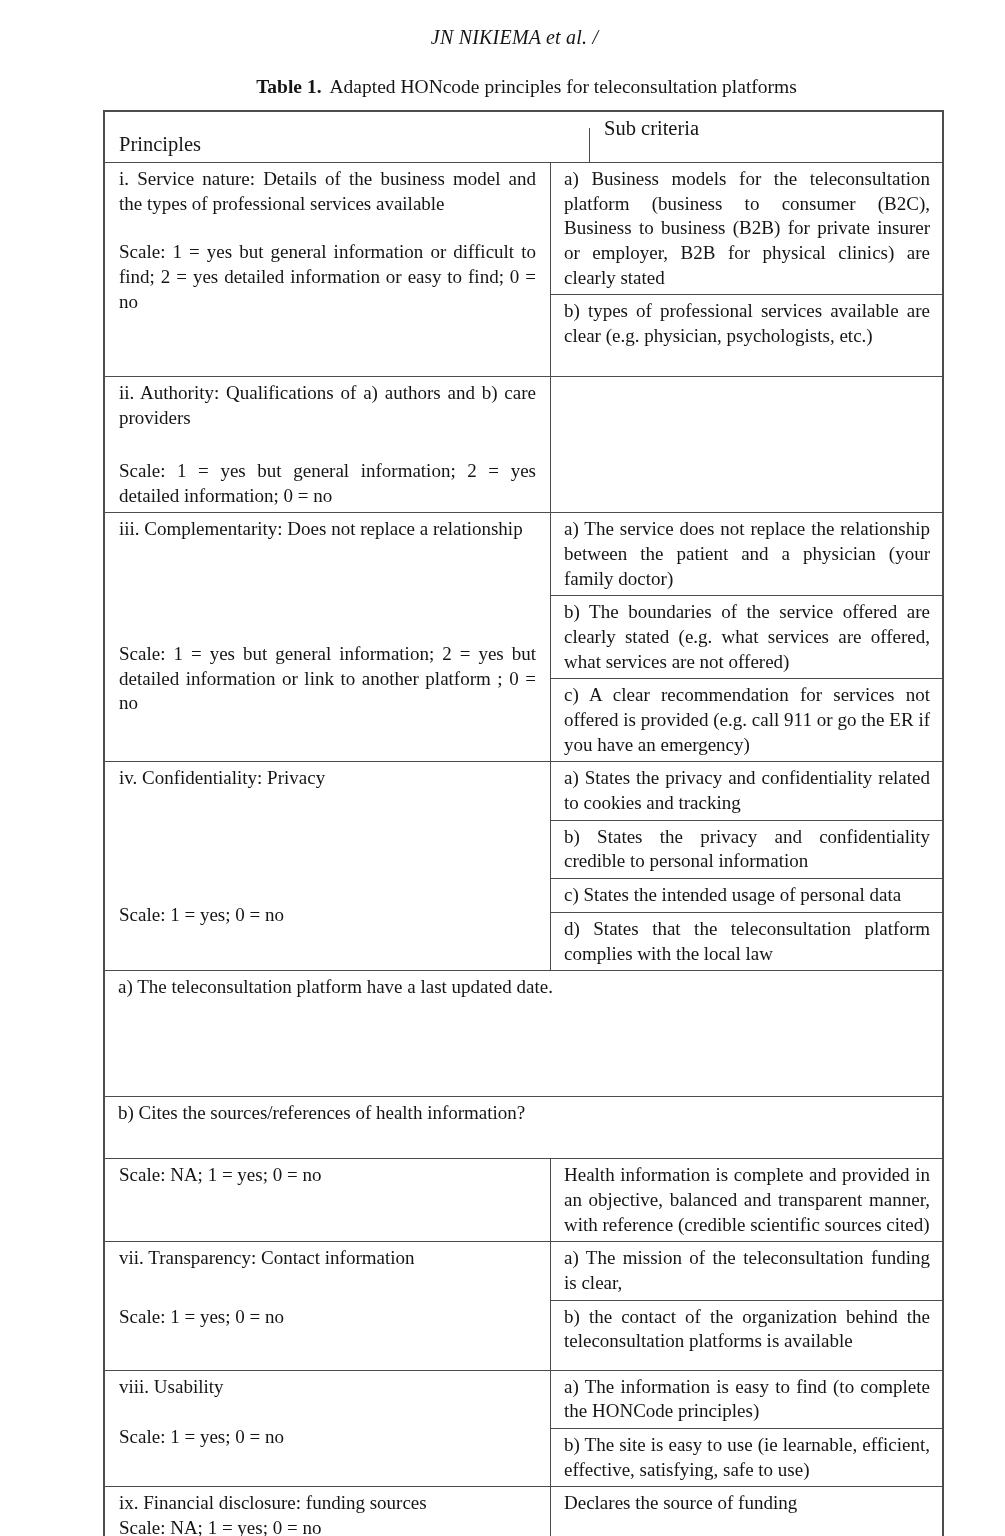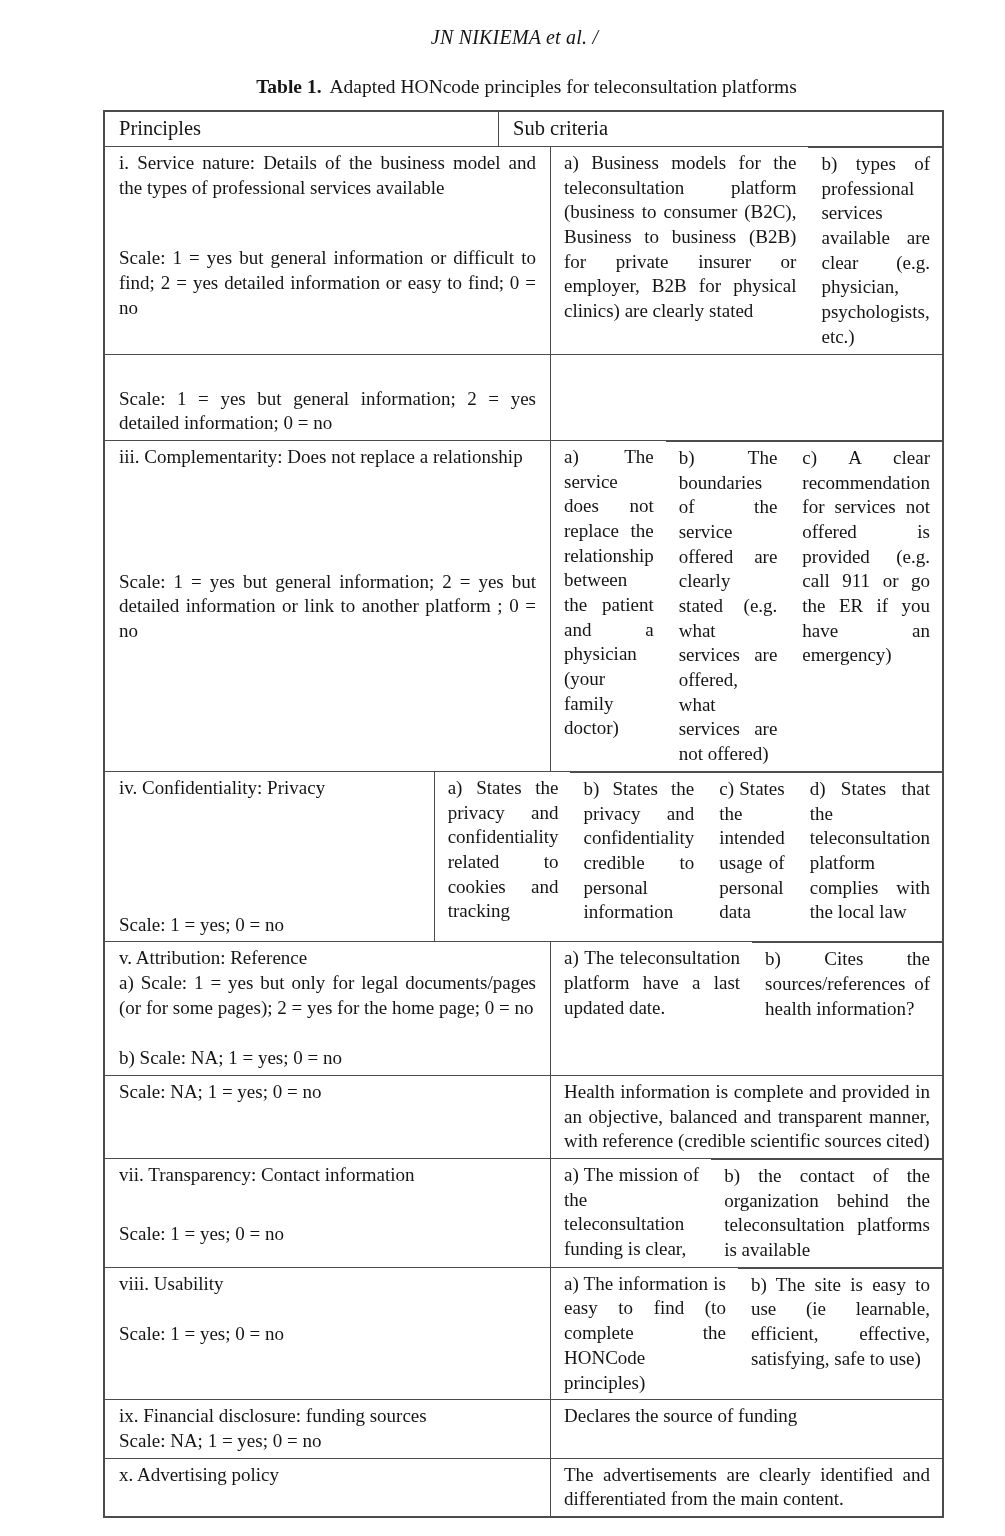--- a/index.html
+++ b/index.html
@@ -43,43 +43,43 @@
     font-size: 19px;
     line-height: 1.3;
   }
 
   .hrow { display: flex; }
   .hcell {
     min-height: 34px;
     padding: 3px 14px 2px 14px;
     font-size: 20.5px;
   }
-  .hcell.left { width: 394px; border-right: 1.5px solid #4c4c4c; }
+  .hcell.left { width: 485px; border-right: 1.5px solid #4c4c4c; margin-top: 16px; }
   .hcell.right { flex: 1; }
 
   .trow { display: flex; border-top: 1.2px solid #4c4c4c; }
 
   .pcell {
     width: 446px;
     border-right: 1.5px solid #4c4c4c;
     padding: 4px 14px 4px 14px;
     text-align: justify;
   }
-  .subs { flex: 1; display: flex; flex-direction: row; }
+  .subs { flex: 1; display: flex; flex-direction: column; }
   .scell {
     padding: 4px 12px 4px 13px;
     text-align: justify;
     border-top: 1.2px solid #4c4c4c;
   }
   .scell:first-child { border-top: none; }
 
   
   .r1 .subs .scell:nth-child(1){min-height:96px}
   .r1 .subs .scell:nth-child(2){min-height:82px}
-  .r1 .pscale{margin-top:46px}
+  .r1 .pscale{margin-top:24px}
 
   .r2 .subs .scell:nth-child(1){min-height:80px}
   .r2 .subs .scell:nth-child(2){min-height:57px}
   .r2 .pscale{margin-top:28px}
 
   .r3 .subs .scell:nth-child(1){min-height:79px}
   .r3 .subs .scell:nth-child(2){min-height:80px}
   .r3 .subs .scell:nth-child(3){min-height:76px}
   .r3 .pscale{margin-top:100px}
 
@@ -128,20 +128,21 @@
       <div class="pscale">Scale: 1 = yes but general information or difficult to find; 2 = yes detailed information or easy to find; 0 = no</div>
     </div>
     <div class="subs">
       <div class="scell">a) Business models for the teleconsultation platform (business to consumer (B2C), Business to business (B2B) for private insurer or employer, B2B for physical clinics) are clearly stated</div>
       <div class="scell">b) types of professional services available are clear (e.g. physician, psychologists, etc.)</div>
     </div>
   </div>
 
   <div class="trow r2">
     <div class="pcell">
+      <div class="ptitle">ii. Authority: Qualifications of a) authors and b) care providers</div>
       <div class="pscale">Scale: 1 = yes but general information; 2 = yes detailed information; 0 = no</div>
     </div>
   </div>
 
   <div class="trow r3">
     <div class="pcell">
       <div class="ptitle">iii. Complementarity: Does not replace a relationship</div>
       <div class="pscale">Scale: 1 = yes but general information; 2 = yes but detailed information or link to another platform ; 0 = no</div>
     </div>
     <div class="subs">
@@ -158,25 +159,20 @@
     </div>
     <div class="subs">
       <div class="scell">a) States the privacy and confidentiality related to cookies and tracking</div>
       <div class="scell">b) States the privacy and confidentiality credible to personal information</div>
       <div class="scell">c) States the intended usage of personal data</div>
       <div class="scell">d) States that the teleconsultation platform complies with the local law</div>
     </div>
   </div>
 
   <div class="trow r5">
-    <div class="pcell">
-      <div class="ptitle">v. Attribution: Reference</div>
-      <div class="pscale1">a) Scale: 1 = yes but only for legal documents/pages (or for some pages); 2 = yes for the home page; 0 = no</div>
-      <div class="pscale2">b) Scale: NA; 1 = yes; 0 = no</div>
-    </div>
     <div class="subs">
       <div class="scell">a) The teleconsultation platform have a last updated date.</div>
       <div class="scell">b) Cites the sources/references of health information?</div>
     </div>
   </div>
 
   <div class="trow r6">
     <div class="pcell">
       <div class="pscale">Scale: NA; 1 = yes; 0 = no</div>
     </div>

